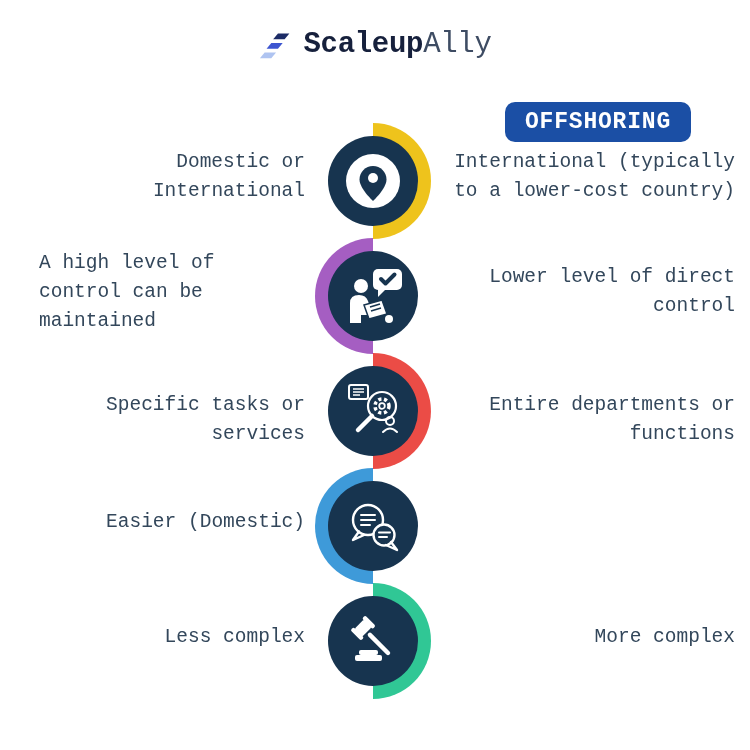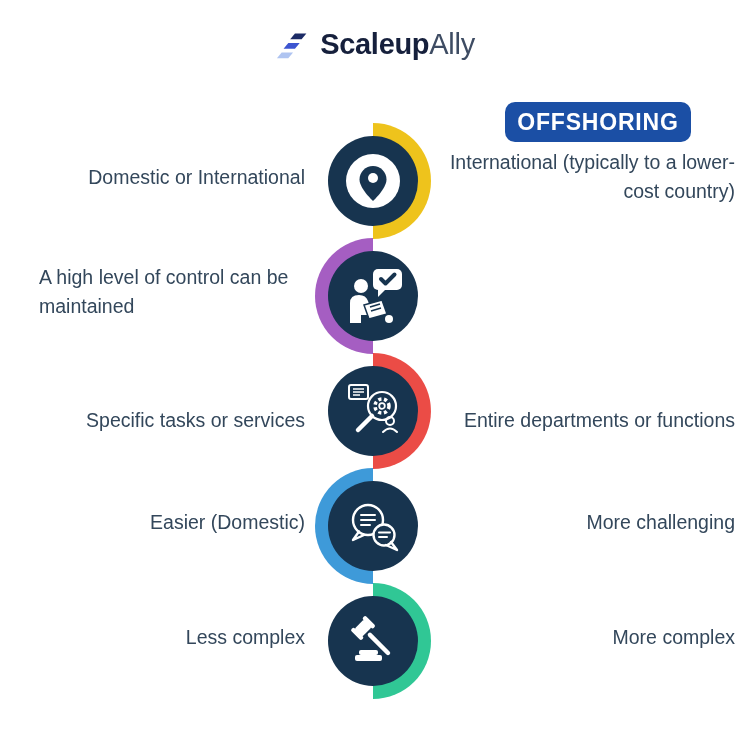--- a/index.html
+++ b/index.html
@@ -1,17 +1,17 @@
 <!DOCTYPE html>
 <html style="--yellow: #EEC31C; --purple: #A55EC2; --red: #EB4C46; --blue: #3E9AD9; --green: #30C795; --navy: #17344F; --headerBlue: #1B4FA5; --text: #33475B; --logoDark: #16203C; --logoLight: #3E4C63; --logoMark1: #1C2B66; --logoMark2: #3D55D0; --logoMark3: #AFC4F1;"><head>
 <meta charset="utf-8">
 <style>
   html,body{margin:0;padding:0;background:#fff;}
   .canvas{position:relative;width:750px;height:738px;background:#fff;overflow:hidden;
-          font-family:Liberation Sans, sans-serif;}
+          font-family:Liberation Mono, monospace;}
   
   .logo{position:absolute;top:26px;left:0;width:100%;display:flex;justify-content:center;
         align-items:center;gap:7px;}
   .logo-text{font-size:29px;letter-spacing:-0.3px;}
   .logo-bold{font-weight:700;color:var(--logoDark);}
   .logo-light{font-weight:400;color:var(--logoLight);}
   
   .badge{position:absolute;top:78px;height:40px;box-sizing:border-box;
          background:var(--headerBlue);color:#fff;border-radius:10px;
          display:flex;align-items:center;justify-content:center;
@@ -113,23 +113,23 @@
       </g>
       <rect x="-19" y="16" width="27" height="6" rx="2" class="fill-white"></rect>
       <rect x="-15" y="11" width="19" height="5" rx="2" class="fill-white"></rect>
     </g>
   </svg>
 
   <div class="txt col-left r1 ta-c">Domestic or International</div>
   <div class="txt col-left r2 ta-l">A high level of control can be maintained</div>
 
   <div class="txt col-right r1 ta-r">International (typically to a lower-cost country)</div>
+  <div class="txt col-right r2 ta-c">Lower level of direct control</div>
 
   <div class="txt col-left r3 ta-c">Specific tasks or services</div>
   <div class="txt col-right r3 ta-r">Entire departments or functions</div>
 
   <div class="txt col-left r4 ta-c">Easier (Domestic)</div>
-  <div class="txt col-right r4 ta-c">More challenging</div>
 
   <div class="txt col-left r5 ta-c">Less complex</div>
   <div class="txt col-right r5 ta-c">More complex</div>
 
 </div>
 
 </body></html>

